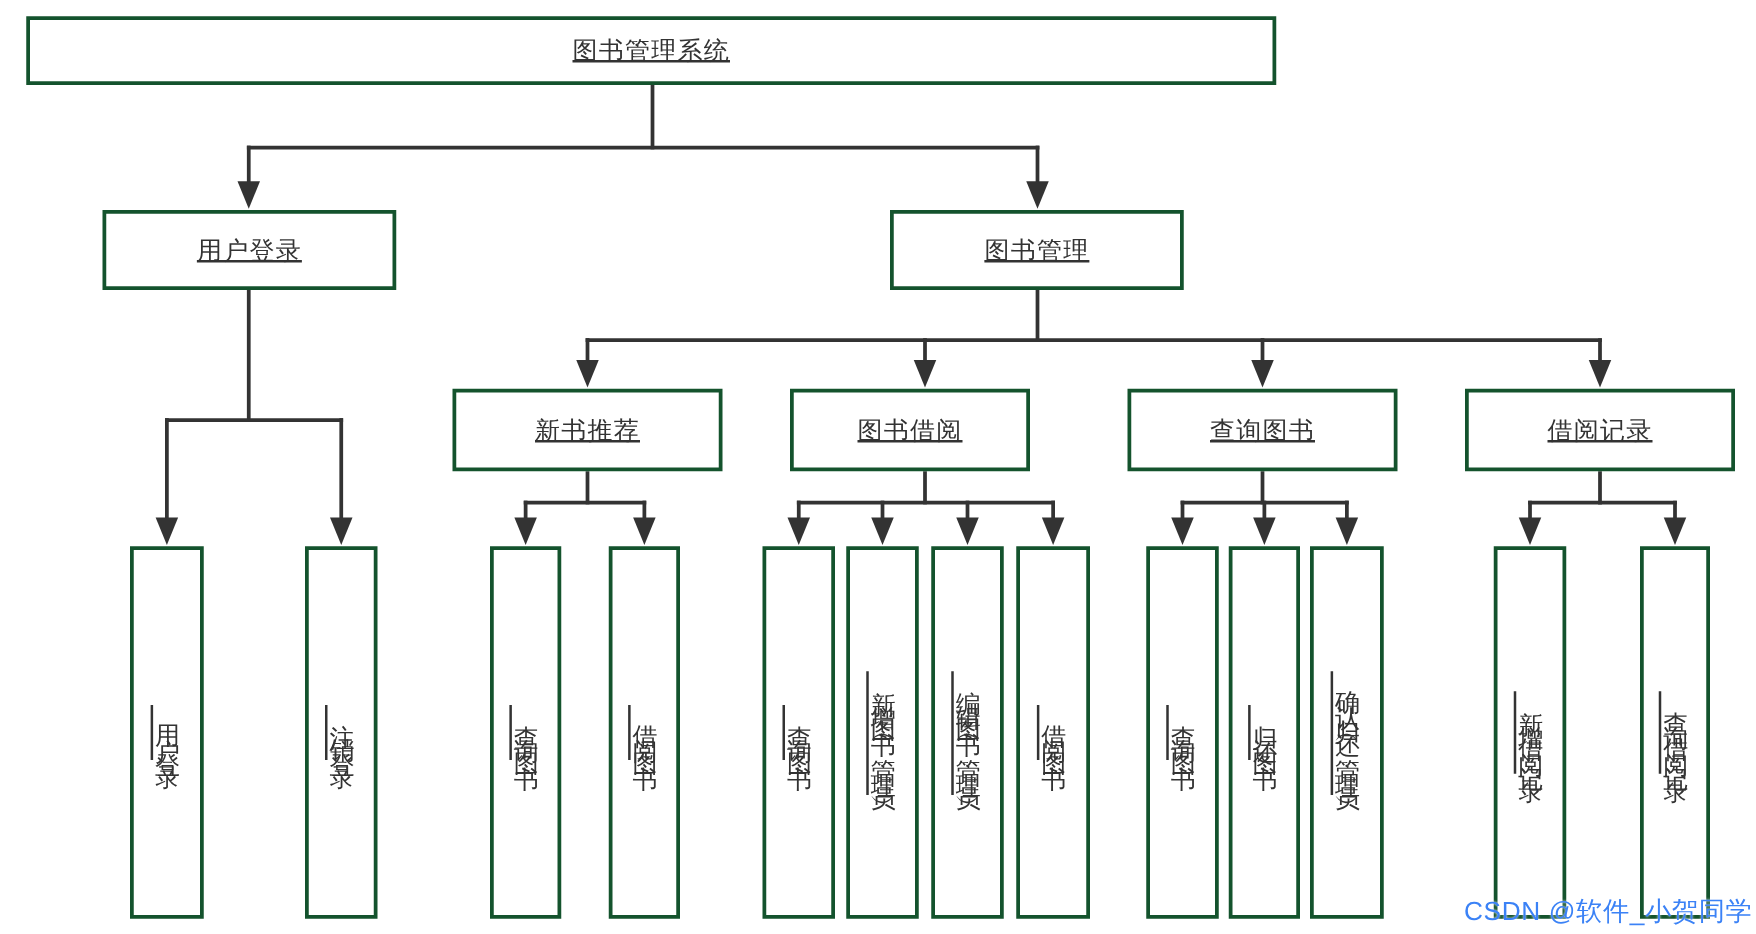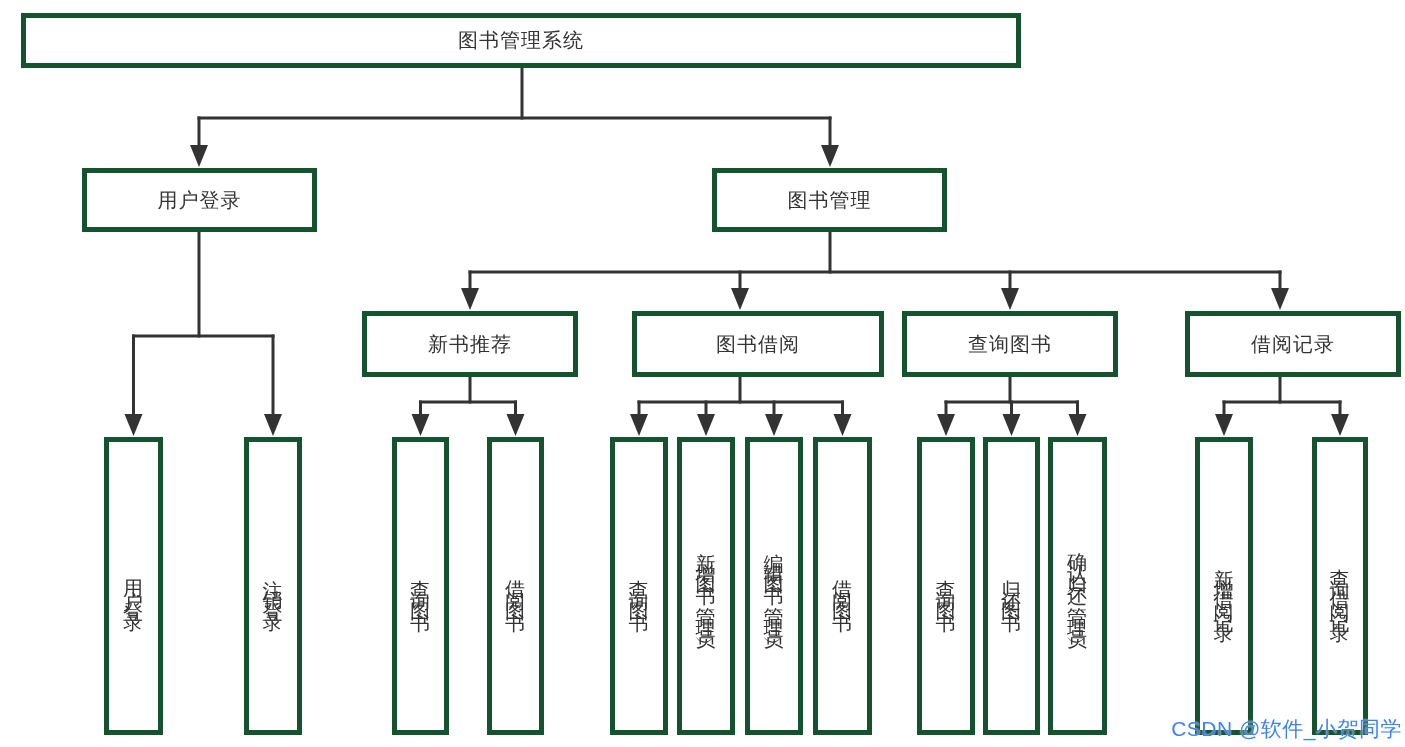--- a/index.html
+++ b/index.html
@@ -13,26 +13,27 @@
     overflow: hidden;
   }
   #wires {
     position: absolute;
     left: 0; top: 0;
     width: 1405px; height: 747px;
   }
   .node {
     position: absolute;
     box-sizing: border-box;
-    border: 5px solid #14532d;
+    border: 3px solid #14532d;
     background: #ffffff;
     display: flex;
     align-items: center;
     justify-content: center;
     text-align: center;
+    text-decoration: underline;
   }
   .hnode { font-size: 20px; letter-spacing: 1px; }
   .leaf  { font-size: 20px; }
   .leaf .vtext {
     writing-mode: vertical-rl;
     text-orientation: mixed;
     letter-spacing: 11px;
     line-height: 1;
     white-space: nowrap;
   }
@@ -44,23 +45,23 @@
     letter-spacing: 0.5px;
     color: #3b82f6;
     z-index: 5;
     text-shadow: 0 0 2px #ffffff;
   }
   
   #n-root { left: 21px;   top: 13px;  width: 1000px; height: 55px; }
   #n-l2a  { left: 82px;   top: 168px; width: 235px;  height: 64px; }
   #n-l2b  { left: 712px;  top: 168px; width: 235px;  height: 64px; }
   #n-l3a  { left: 362px;  top: 311px; width: 216px;  height: 66px; }
-  #n-l3b  { left: 632px;  top: 311px; width: 252px;  height: 66px; }
+  #n-l3b  { left: 632px;  top: 311px; width: 192px;  height: 66px; }
   #n-l3c  { left: 902px;  top: 311px; width: 216px;  height: 66px; }
-  #n-l3d  { left: 1172px; top: 311px; width: 216px;  height: 66px; margin-left: 13px; }
+  #n-l3d  { left: 1172px; top: 311px; width: 216px;  height: 66px; }
   .leaf   { top: 437px; height: 298px; }
   #lf-g1a { left: 104px;  width: 59px; }
   #lf-g1b { left: 244px;  width: 58px; }
   #lf-g2a { left: 392px;  width: 57px; }
   #lf-g2b { left: 487px;  width: 57px; }
   #lf-g3a { left: 610px;  width: 58px; }
   #lf-g3b { left: 677px;  width: 58px; }
   #lf-g3c { left: 745px;  width: 58px; }
   #lf-g3d { left: 813px;  width: 59px; }
   #lf-g4a { left: 917px;  width: 58px; }

